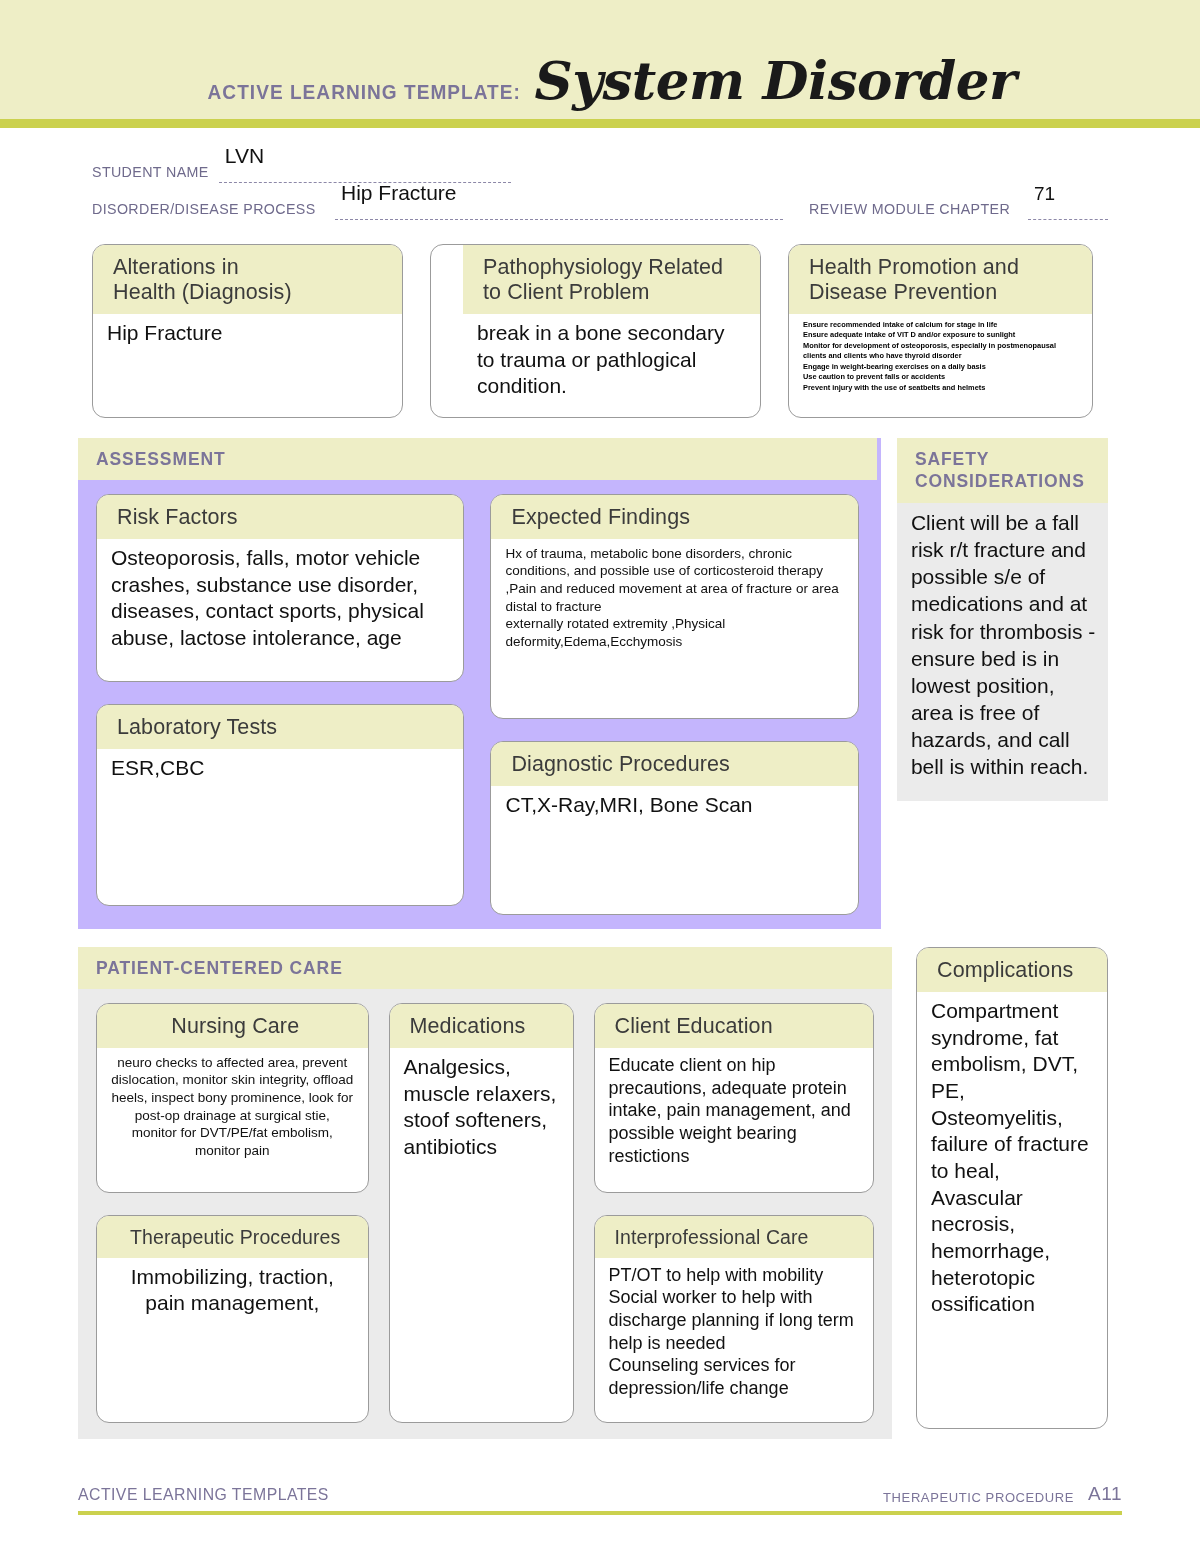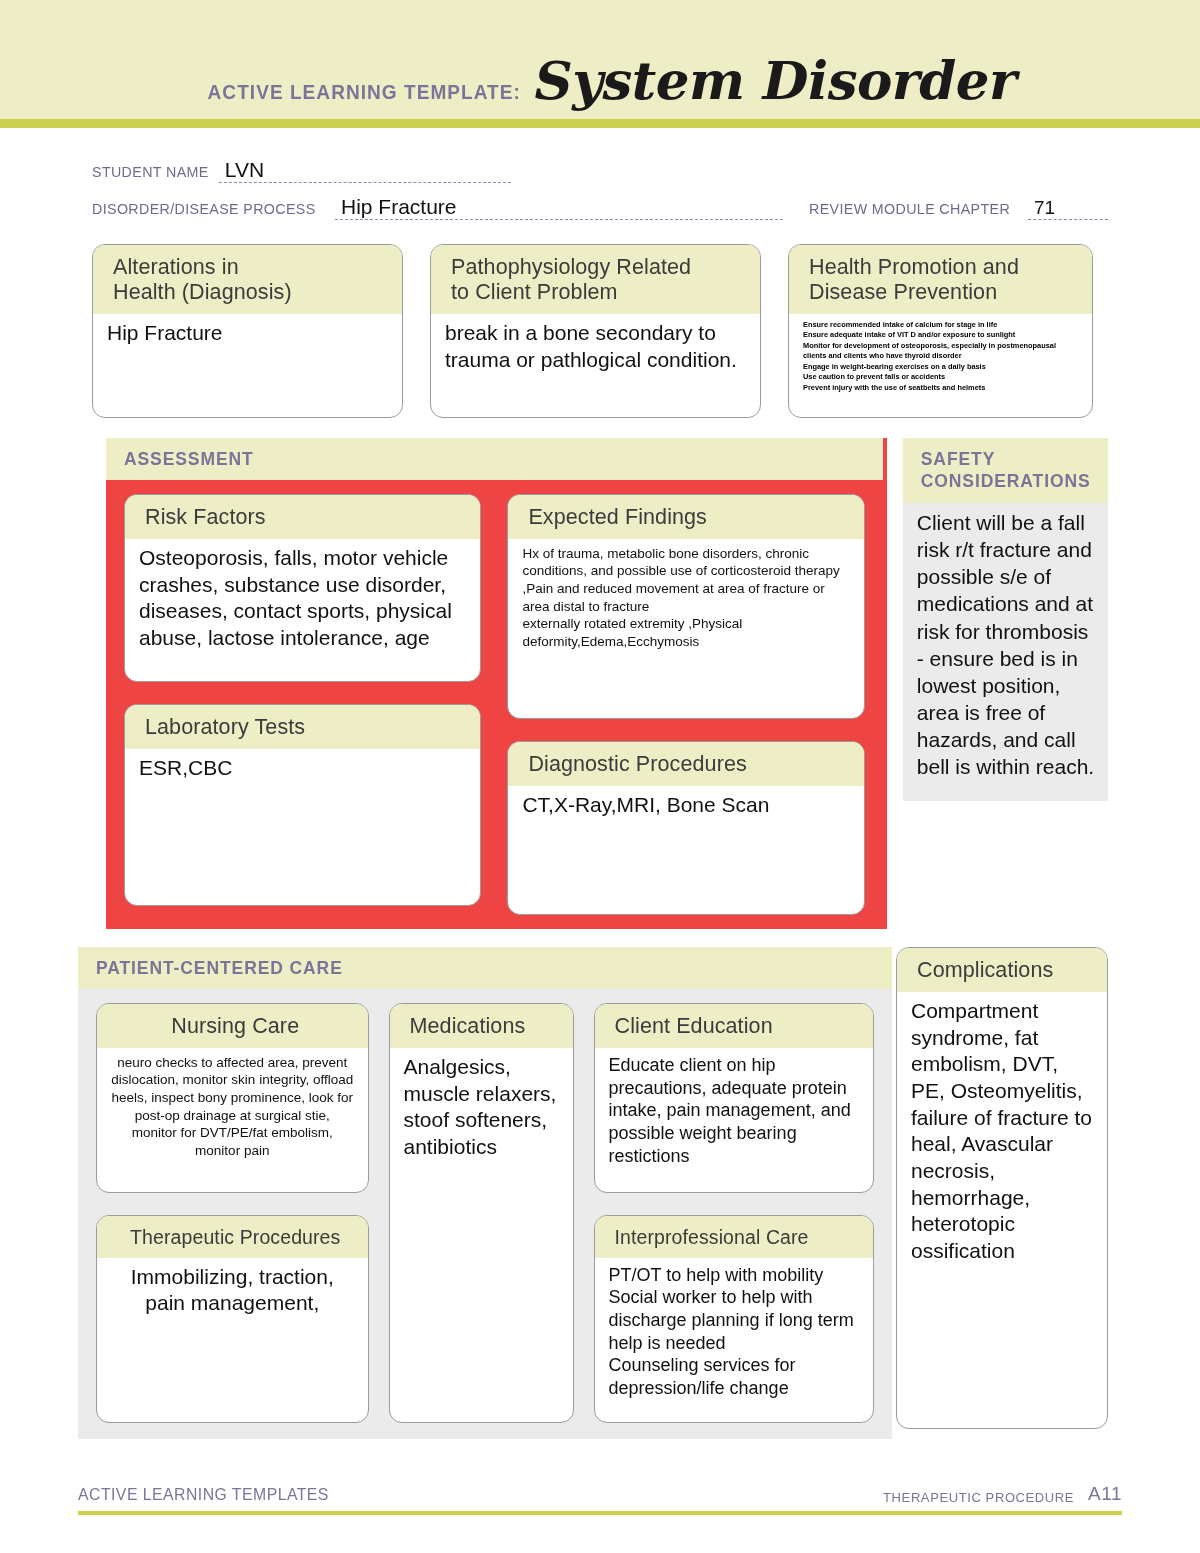--- a/index.html
+++ b/index.html
@@ -72,21 +72,21 @@
     border-bottom:1.5px dashed #8d88a8;
     flex:0 0 auto;
     position:relative;
     height:26px;
   }
   .id-fill.name{width:292px;}
   .id-fill.disorder{width:448px;}
   .id-fill.chapter{width:80px;}
   .id-value{
     position:absolute;
-    left:6px;bottom:2px;
+    left:6px;bottom:16px;
     font-size:21px;
     color:#111;
     white-space:nowrap;
     line-height:1;
   }
   .id-value.small{font-size:19px;}
   .spacer-mid{width:30px;}
 
   
   .card{
@@ -117,36 +117,35 @@
   .body-xs{font-size:7.4px;line-height:1.42;color:#000;font-weight:bold;}
 
   
   .top-row{
     margin:24px 92px 0 92px;
     display:flex;
     gap:27px;
   }
   .top-row .card{height:174px;}
   .c-alterations{width:311px;}
-  .c-patho{width:331px;}
+  .c-patho{width:331px;padding-left:32px;}
   .c-health{width:305px;}
 
   
   .mid-wrap{
     margin:20px 92px 0 78px;
     display:flex;
     align-items:flex-start;
     gap:16px;
   }
   .assessment{
     width:814px;
-    background:#ef4444;
+    background:#c4b5fd;
     padding:0 4px 14px 0;
     box-sizing:border-box;
-    margin-left:28px;
   }
   .band-title{
     background:#eeeec6;
     color:#7b7499;
     font-weight:bold;
     font-size:17.5px;
     letter-spacing:.9px;
     padding:11px 0 10px 18px;
   }
   .band-title.two-line{line-height:1.25;padding-right:10px;}
@@ -173,21 +172,21 @@
     font-size:21px;
     line-height:1.295;
     color:#111;
   }
 
   
   .bottom-wrap{
     margin:18px 92px 8px 78px;
     display:flex;
     align-items:flex-start;
-    gap:4px;
+    gap:24px;
   }
   .pcc{
     width:814px;
     background:#ebebeb;
     box-sizing:border-box;
     padding-bottom:16px;
   }
   .pcc-grid{
     display:flex;
     gap:20px;

